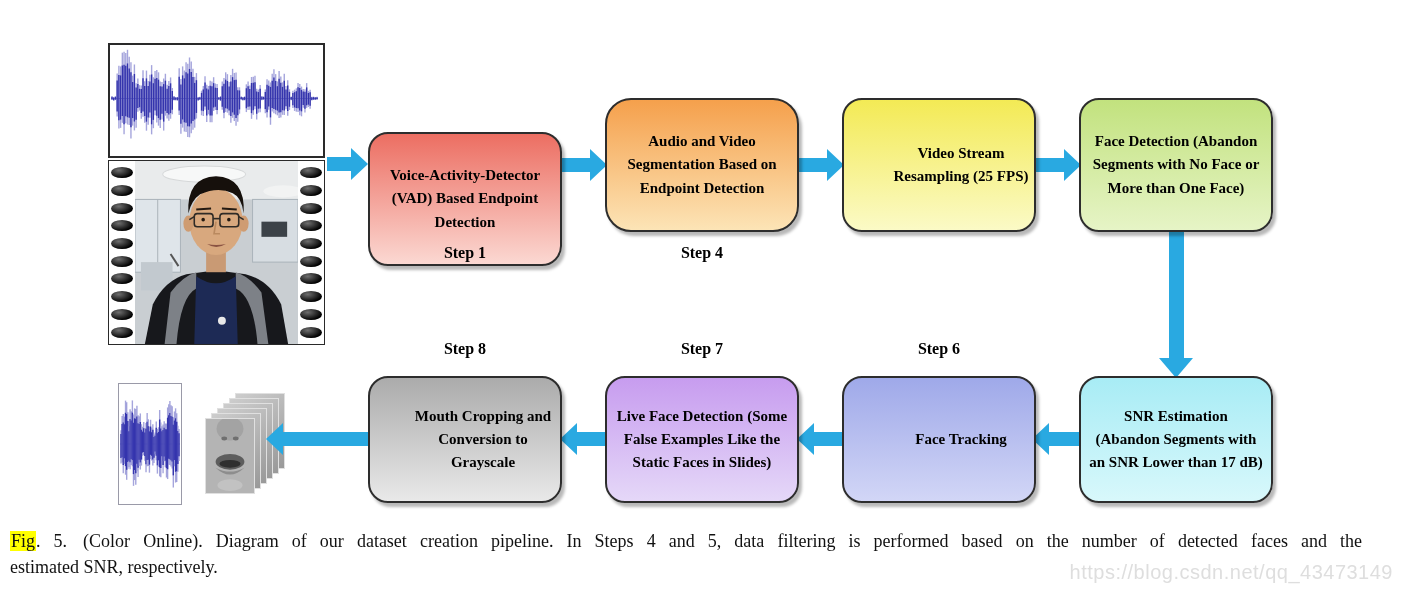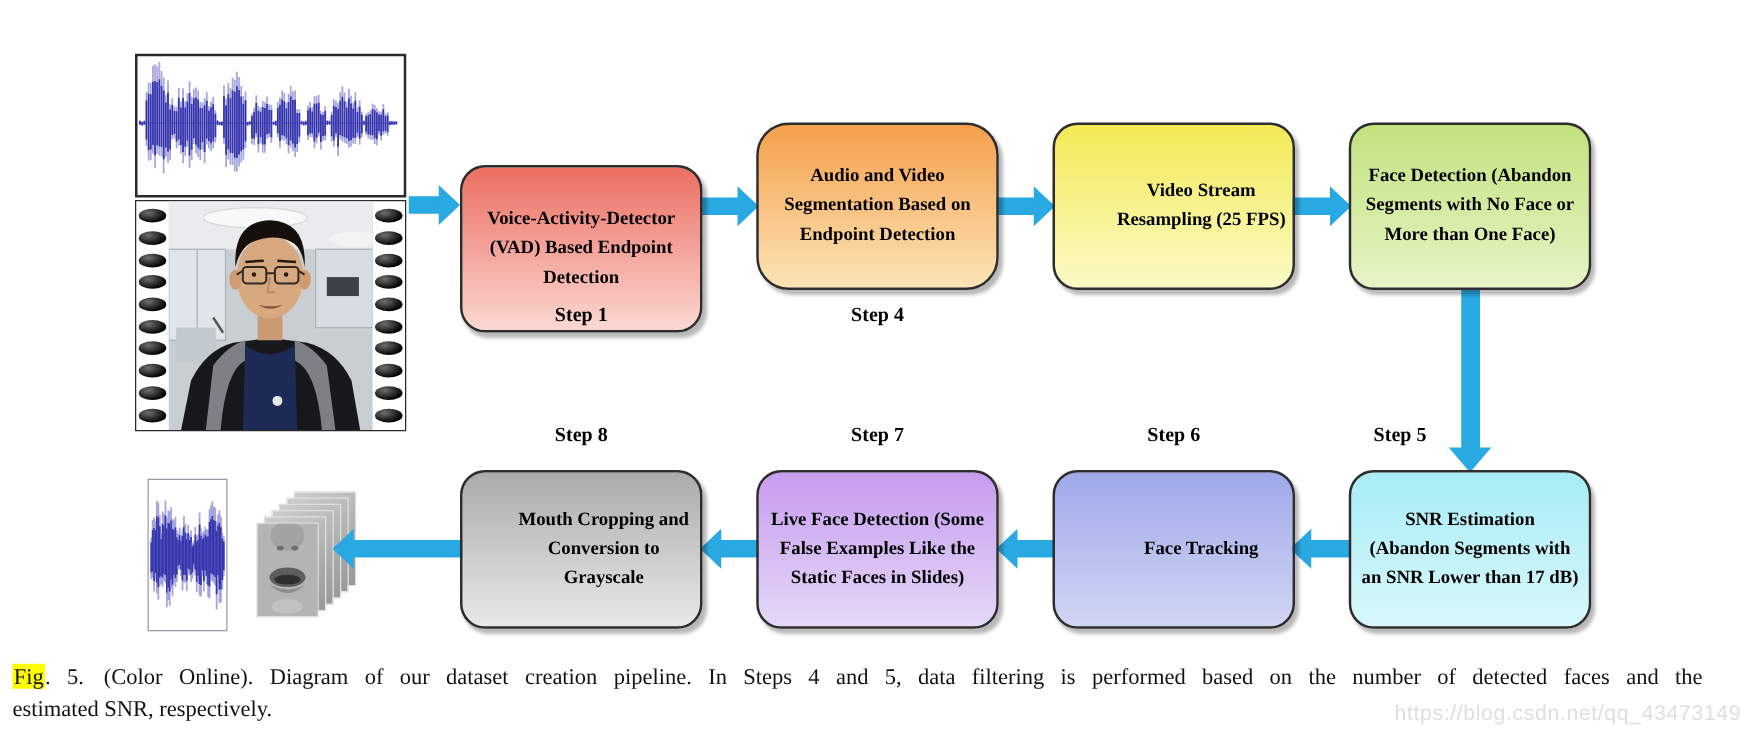--- a/index.html
+++ b/index.html
@@ -69,21 +69,21 @@
   .arr6{left:797px;top:422px;width:47px;height:34px;}
   .arr7{left:560px;top:422px;width:47px;height:34px;}
   .arr8{left:266px;top:422px;width:104px;height:34px;}
 
   
   .caption{position:absolute;left:10px;top:528px;width:1352px;font-size:18px;
            color:#111;line-height:26px;}
   .cap-line1{text-align:justify;text-align-last:justify;}
   .hl{background:var(--hl);padding:0 1px;font-family:Liberation Serif, serif;}
   .prefix{margin-right:16px;}
-  .watermark{position:absolute;right:10px;top:561px;font-size:17px;color:#dedede;
+  .watermark{position:absolute;right:10px;top:561px;font-size:20px;color:#dedede;
              letter-spacing:.5px;font-family:"Liberation Sans","DejaVu Sans",sans-serif;}
 </style>
 </head>
 <body>
 
 <div class="stage" style="--arrow: #29a9e1; --hl: #ffff00;">
 
   <div class="panel-wave">
     <svg id="wave-top" width="209" height="107" xmlns="http://www.w3.org/2000/svg">
         <line x1="1" y1="53.5" x2="208" y2="53.5" stroke="#7d7dca" stroke-width="1"></line>
@@ -565,21 +565,20 @@
   <div class="box row-bot bx6" style="background: linear-gradient(rgb(159, 169, 233), rgb(210, 214, 246)); border-color: rgb(45, 45, 45);">
       <span>Face Tracking</span>
     </div>
   <div class="box row-bot bx8" style="background: linear-gradient(rgb(171, 171, 171), rgb(233, 233, 233)); border-color: rgb(45, 45, 45); padding-left: 36px;">
       <span>Mouth Cropping and
 Conversion to Grayscale</span>
     </div>
 
   <div class="slabel lt lab1">Step 1</div>
   <div class="slabel lt lab2">Step 4</div>
-  <div class="slabel lb lab5">Step 5</div>
   <div class="slabel lb lab6">Step 6</div>
   <div class="slabel lb lab7">Step 7</div>
   <div class="slabel lb lab8">Step 8</div>
 
   <div class="caption">
     <div class="cap-line1"><span class="hl">Fig</span><span class="prefix">. 5.</span><span>(Color Online). Diagram of our dataset creation pipeline. In Steps 4 and 5, data filtering is performed based on the number of detected faces and the</span></div>
     <div class="cap-line2">estimated SNR, respectively.</div>
   </div>
 
   <div class="watermark">https://blog.csdn.net/qq_43473149</div>

